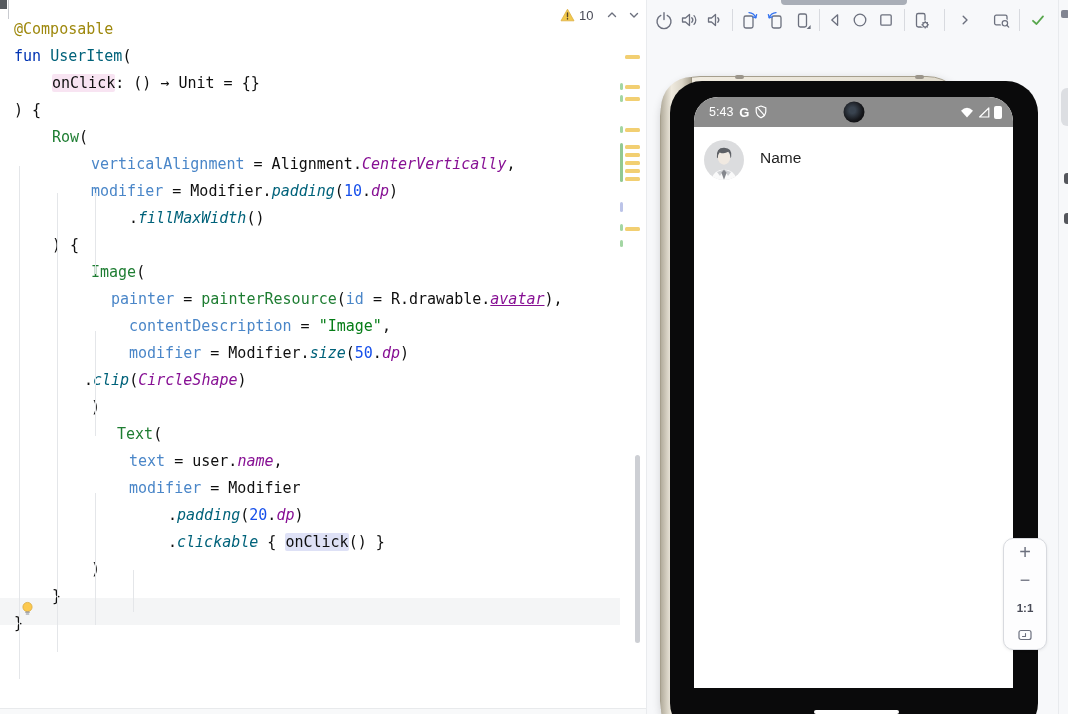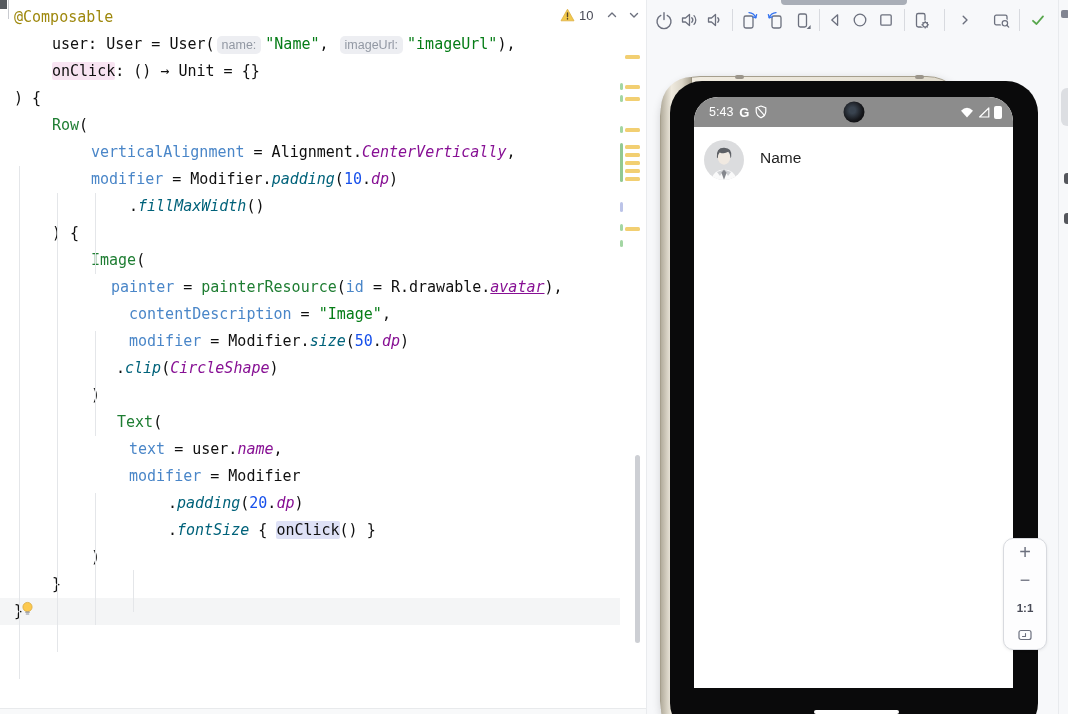--- a/index.html
+++ b/index.html
@@ -86,40 +86,40 @@
 </head>
 <body>
 
 <div id="editor">
   <div class="corner-tab"></div>
   <div class="corner-line"></div>
 
   <div class="current-line"></div>
 
   <div id="code-area">
-      <div class="code-line" style="padding-left: 14px;"><span class="tok-ann">@Composable</span></div>
-      <div class="code-line" style="padding-left: 52px;"><span class="tok-pl">user: User = User(</span><span class="tok-hint">name:</span><span class="tok-str">"Name"</span><span class="tok-pl">, </span><span class="tok-hint">imageUrl:</span><span class="tok-str">"imageUrl"</span><span class="tok-pl">),</span></div>
+      <div class="code-line" style="padding-left: 14px; margin-top: 12px;"><span class="tok-ann">@Composable</span></div>
+      <div class="code-line" style="padding-left: 14px;"><span class="tok-kw">fun </span><span class="tok-fnd">UserItem</span><span class="tok-pl">(</span></div>
       <div class="code-line" style="padding-left: 52px;"><span class="tok-hlp">onClick</span><span class="tok-pl">: () → Unit = {}</span></div>
       <div class="code-line" style="padding-left: 14px;"><span class="tok-pl">) {</span></div>
       <div class="code-line" style="padding-left: 52px;"><span class="tok-cmp">Row</span><span class="tok-pl">(</span></div>
       <div class="code-line" style="padding-left: 91px;"><span class="tok-named">verticalAlignment</span><span class="tok-pl"> = Alignment.</span><span class="tok-prop">CenterVertically</span><span class="tok-pl">,</span></div>
       <div class="code-line" style="padding-left: 91px;"><span class="tok-named">modifier</span><span class="tok-pl"> = Modifier.</span><span class="tok-ext">padding</span><span class="tok-pl">(</span><span class="tok-num">10</span><span class="tok-pl">.</span><span class="tok-prop">dp</span><span class="tok-pl">)</span></div>
       <div class="code-line" style="padding-left: 129px;"><span class="tok-pl">.</span><span class="tok-ext">fillMaxWidth</span><span class="tok-pl">()</span></div>
       <div class="code-line" style="padding-left: 52px;"><span class="tok-pl">) {</span></div>
       <div class="code-line" style="padding-left: 91px;"><span class="tok-cmp">Image</span><span class="tok-pl">(</span></div>
       <div class="code-line" style="padding-left: 111px;"><span class="tok-named">painter</span><span class="tok-pl"> = </span><span class="tok-cmp">painterResource</span><span class="tok-pl">(</span><span class="tok-named">id</span><span class="tok-pl"> = R.drawable.</span><span class="tok-propu">avatar</span><span class="tok-pl">),</span></div>
       <div class="code-line" style="padding-left: 129px;"><span class="tok-named">contentDescription</span><span class="tok-pl"> = </span><span class="tok-str">"Image"</span><span class="tok-pl">,</span></div>
       <div class="code-line" style="padding-left: 129px;"><span class="tok-named">modifier</span><span class="tok-pl"> = Modifier.</span><span class="tok-ext">size</span><span class="tok-pl">(</span><span class="tok-num">50</span><span class="tok-pl">.</span><span class="tok-prop">dp</span><span class="tok-pl">)</span></div>
-      <div class="code-line" style="padding-left: 116px;"><span class="tok-pl">.</span><span class="tok-ext">clip</span><span class="tok-pl">(</span><span class="tok-prop">CircleShape</span><span class="tok-pl">)</span></div>
+      <div class="code-line" style="padding-left: 84px;"><span class="tok-pl">.</span><span class="tok-ext">clip</span><span class="tok-pl">(</span><span class="tok-prop">CircleShape</span><span class="tok-pl">)</span></div>
       <div class="code-line" style="padding-left: 91px;"><span class="tok-pl">)</span></div>
       <div class="code-line" style="padding-left: 117px;"><span class="tok-cmp">Text</span><span class="tok-pl">(</span></div>
       <div class="code-line" style="padding-left: 129px;"><span class="tok-named">text</span><span class="tok-pl"> = user.</span><span class="tok-prop">name</span><span class="tok-pl">,</span></div>
       <div class="code-line" style="padding-left: 129px;"><span class="tok-named">modifier</span><span class="tok-pl"> = Modifier</span></div>
       <div class="code-line" style="padding-left: 168px;"><span class="tok-pl">.</span><span class="tok-ext">padding</span><span class="tok-pl">(</span><span class="tok-num">20</span><span class="tok-pl">.</span><span class="tok-prop">dp</span><span class="tok-pl">)</span></div>
-      <div class="code-line" style="padding-left: 168px;"><span class="tok-pl">.</span><span class="tok-ext">fontSize</span><span class="tok-pl"> { </span><span class="tok-hlb">onClick</span><span class="tok-pl">() }</span></div>
+      <div class="code-line" style="padding-left: 168px;"><span class="tok-pl">.</span><span class="tok-ext">clickable</span><span class="tok-pl"> { </span><span class="tok-hlb">onClick</span><span class="tok-pl">() }</span></div>
       <div class="code-line" style="padding-left: 91px;"><span class="tok-pl">)</span></div>
       <div class="code-line" style="padding-left: 52px;"><span class="tok-pl">}</span></div>
       <div class="code-line" style="padding-left: 14px;"><span class="tok-pl">}</span></div>
     </div>
 
   <div class="indent-guide" style="left:19px;top:166px;height:513px;"></div>
   <div class="indent-guide" style="left:57px;top:193px;height:459px;"></div>
   <div class="indent-guide" style="left:95px;top:193px;height:81px;"></div>
   <div class="indent-guide" style="left:95px;top:331px;height:105px;"></div>
   <div class="indent-guide" style="left:95px;top:493px;height:132px;"></div>

